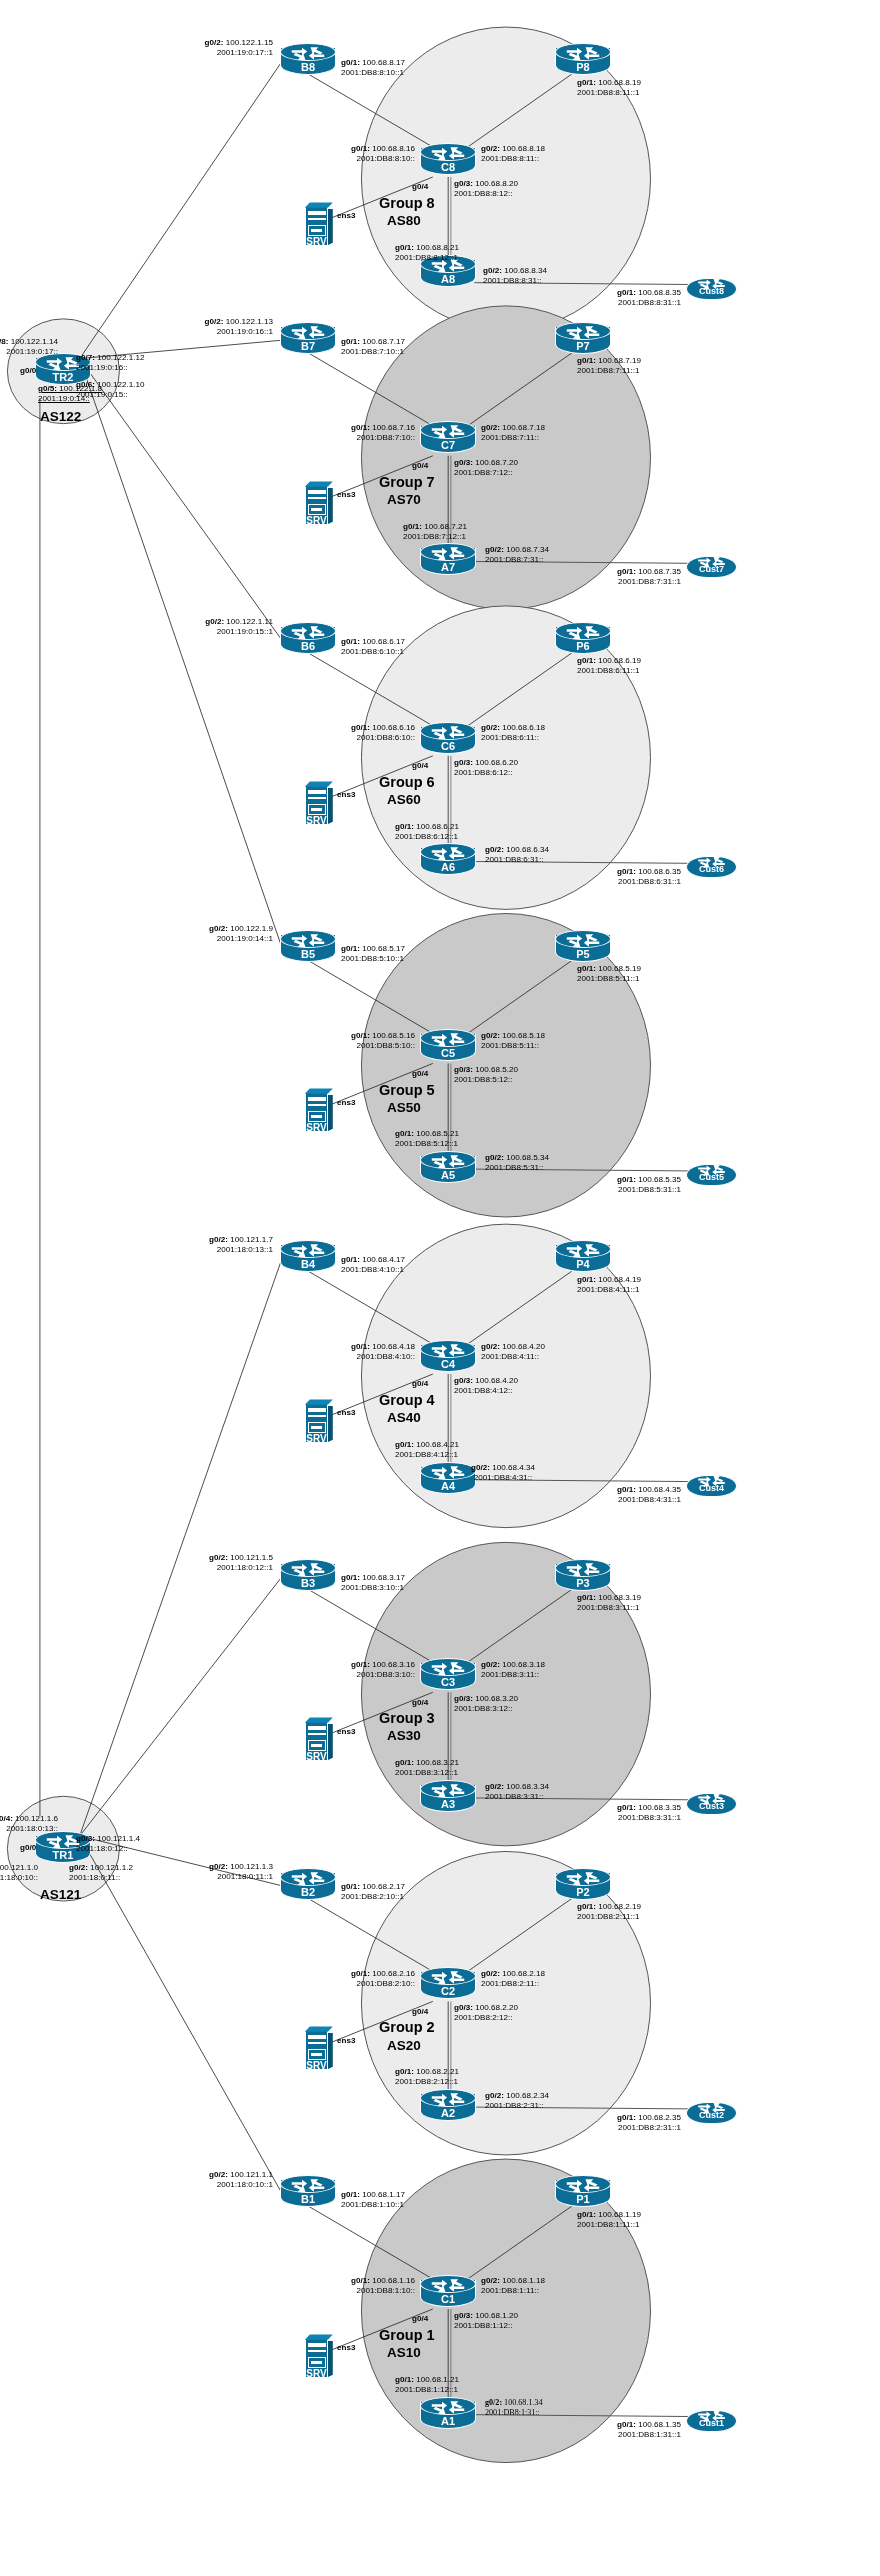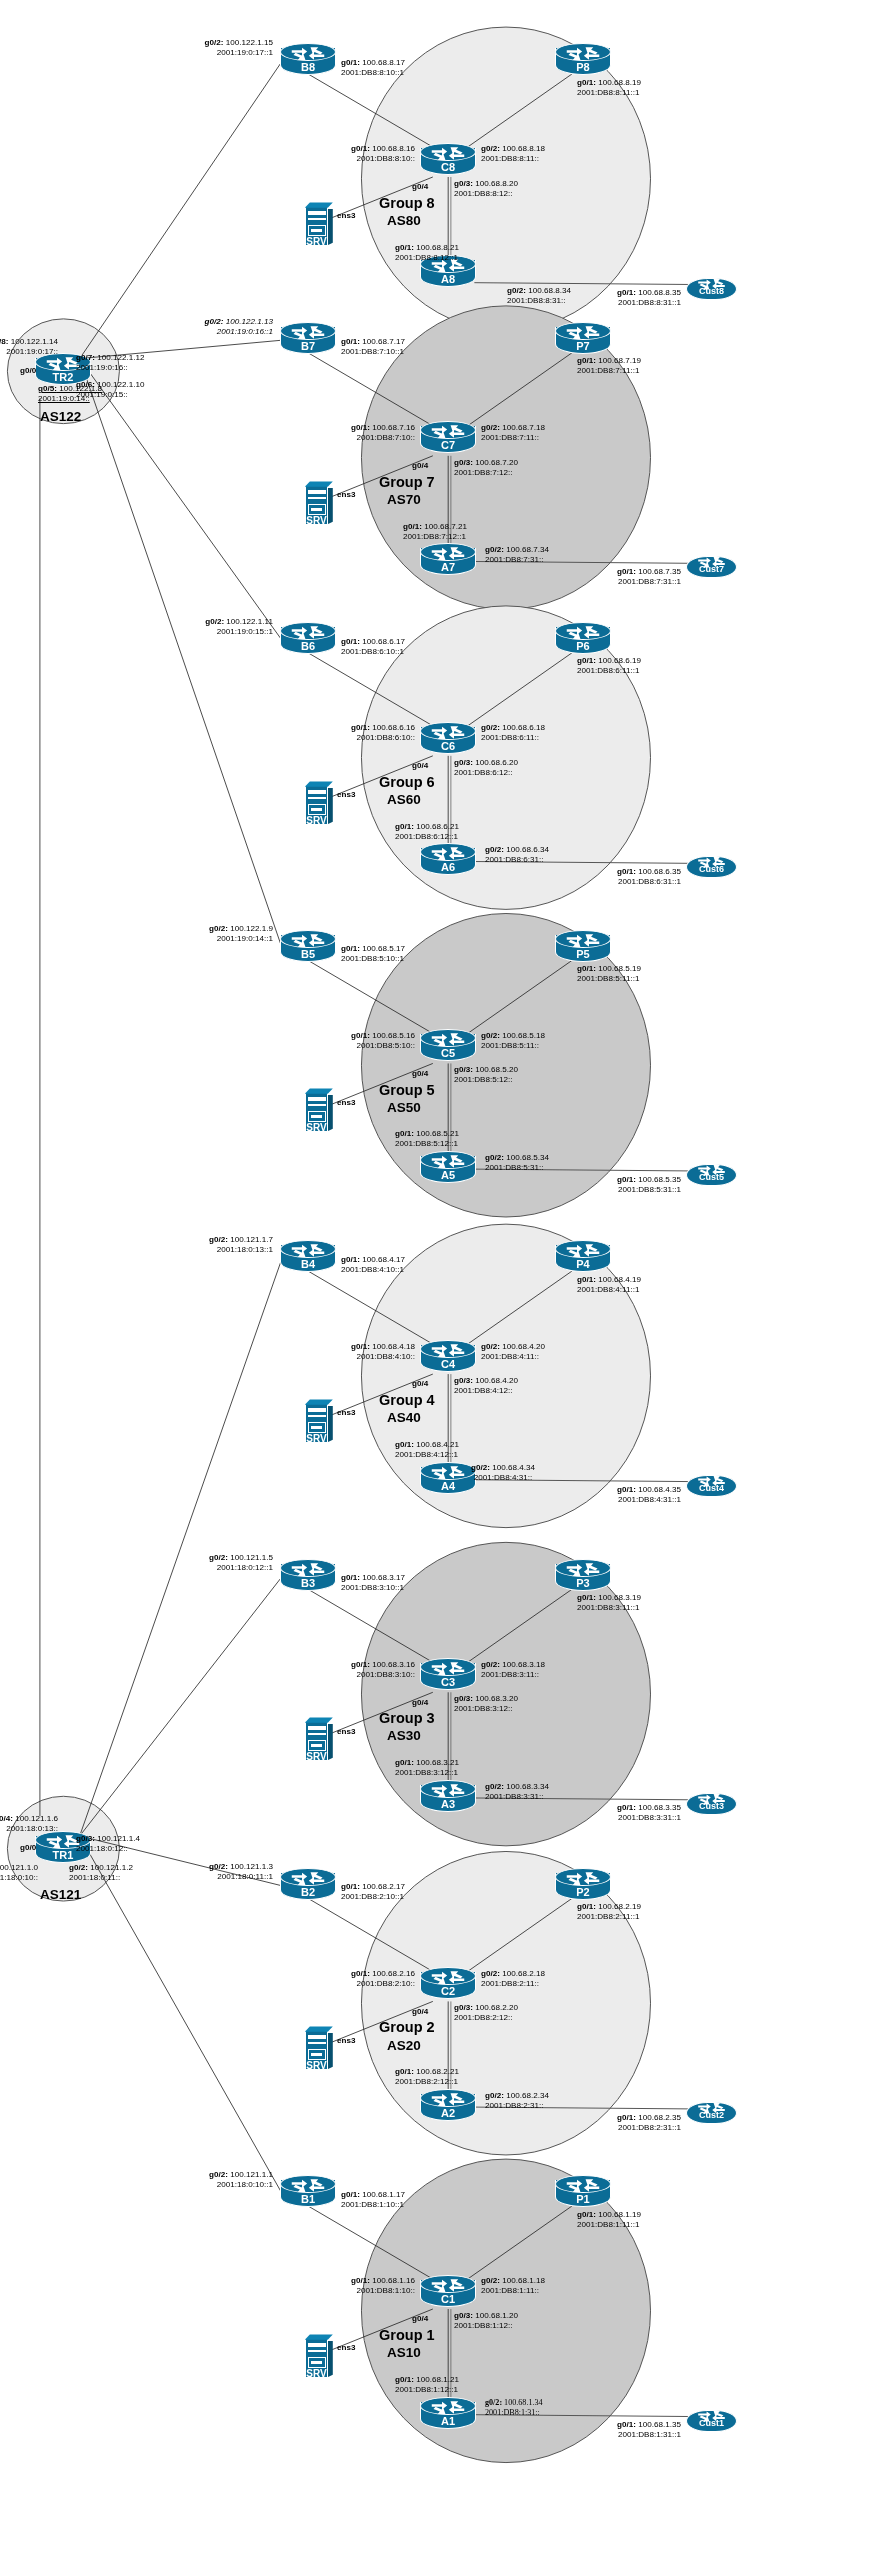--- a/index.html
+++ b/index.html
@@ -211,21 +211,21 @@
       <div class="tl" style="left: 454px; top: 179px;">
         <div><b>g0/3:</b> 100.68.8.20</div>
         <div>2001:DB8:8:12::</div>
       </div>
       <div class="iflbl" style="top: 182px; left: 412px;">g0/4</div>
       <div class="iflbl" style="top: 211px; left: 337px;">ens3</div>
       <div class="tl" style="left: 395px; top: 243px;">
         <div><b>g0/1:</b> 100.68.8.21</div>
         <div>2001:DB8:8:12::1</div>
       </div>
-      <div class="tl" style="left: 507px; top: 266px; margin-top: 20px;">
+      <div class="tl" style="left: 483px; top: 266px;">
         <div><b>g0/2:</b> 100.68.8.34</div>
         <div>2001:DB8:8:31::</div>
       </div>
       <div class="tl r" style="left: auto; top: 288px; right: 200px;">
         <div><b>g0/1:</b> 100.68.8.35</div>
         <div>2001:DB8:8:31::1</div>
       </div>
       <div class="router" style="left: 280px; top: 322px;">
         <div class="body"></div>
         <div class="top"></div>
@@ -296,21 +296,21 @@
               <path d="M2 5 L14 5 L14 2 L20 6.5 L14 11 L14 8 L2 8 Z"></path>
               <path d="M40 13 L28 13 L28 16 L22 11.5 L28 7 L28 10 L40 10 Z"></path>
               <path d="M24 1.5 L33 1.5 L30.5 4.5 L38 7.5 L35.5 10 L28.5 7 L27 10.5 Z"></path>
               <path d="M18 16.5 L9 16.5 L11.5 13.5 L4 10.5 L6.5 8 L13.5 11 L15 7.5 Z"></path>
             </g>
           </svg></div>
         <div class="clbl">Cust7</div>
       </div>
       <div class="grpname" style="top: 474px; left: 379px;">Group 7</div>
       <div class="asname" style="top: 492px; left: 387px;">AS70</div>
-      <div class="tl r" style="left: auto; top: 317px; right: 608px; font-style: italic;">
+      <div class="tl r" style="left: auto; top: 317px; right: 608px;">
         <div><b>g0/2:</b> 100.122.1.13</div>
         <div>2001:19:0:16::1</div>
       </div>
       <div class="tl" style="left: 341px; top: 337px;">
         <div><b>g0/1:</b> 100.68.7.17</div>
         <div>2001:DB8:7:10::1</div>
       </div>
       <div class="tl" style="left: 577px; top: 356px;">
         <div><b>g0/1:</b> 100.68.7.19</div>
         <div>2001:DB8:7:11::1</div>

